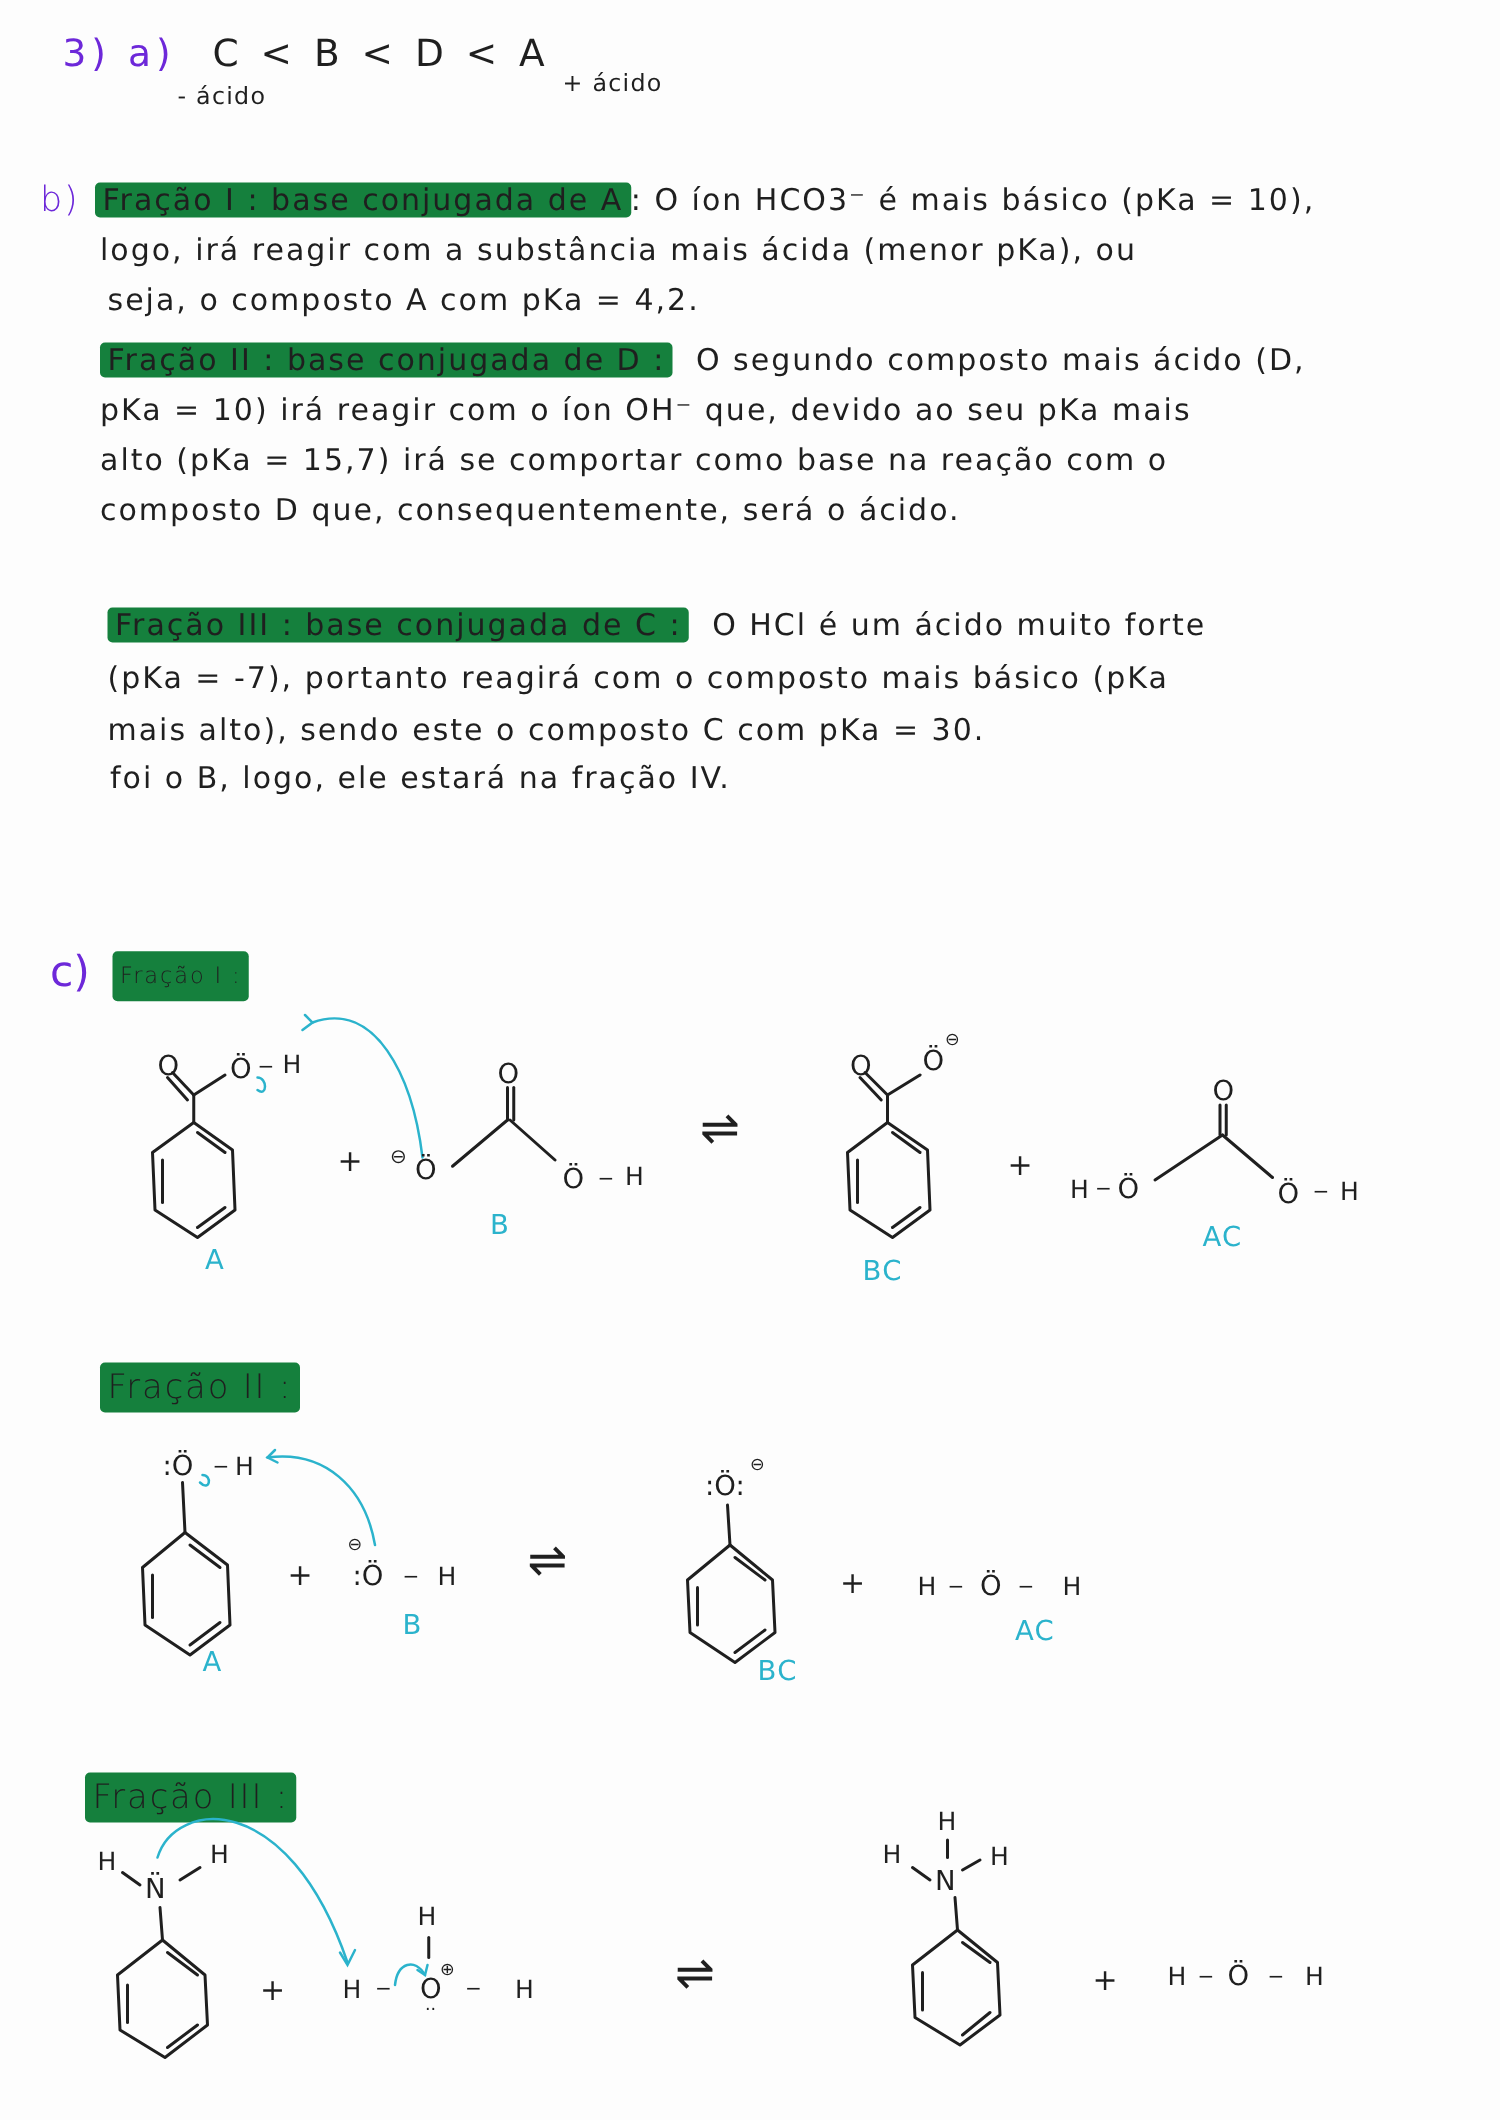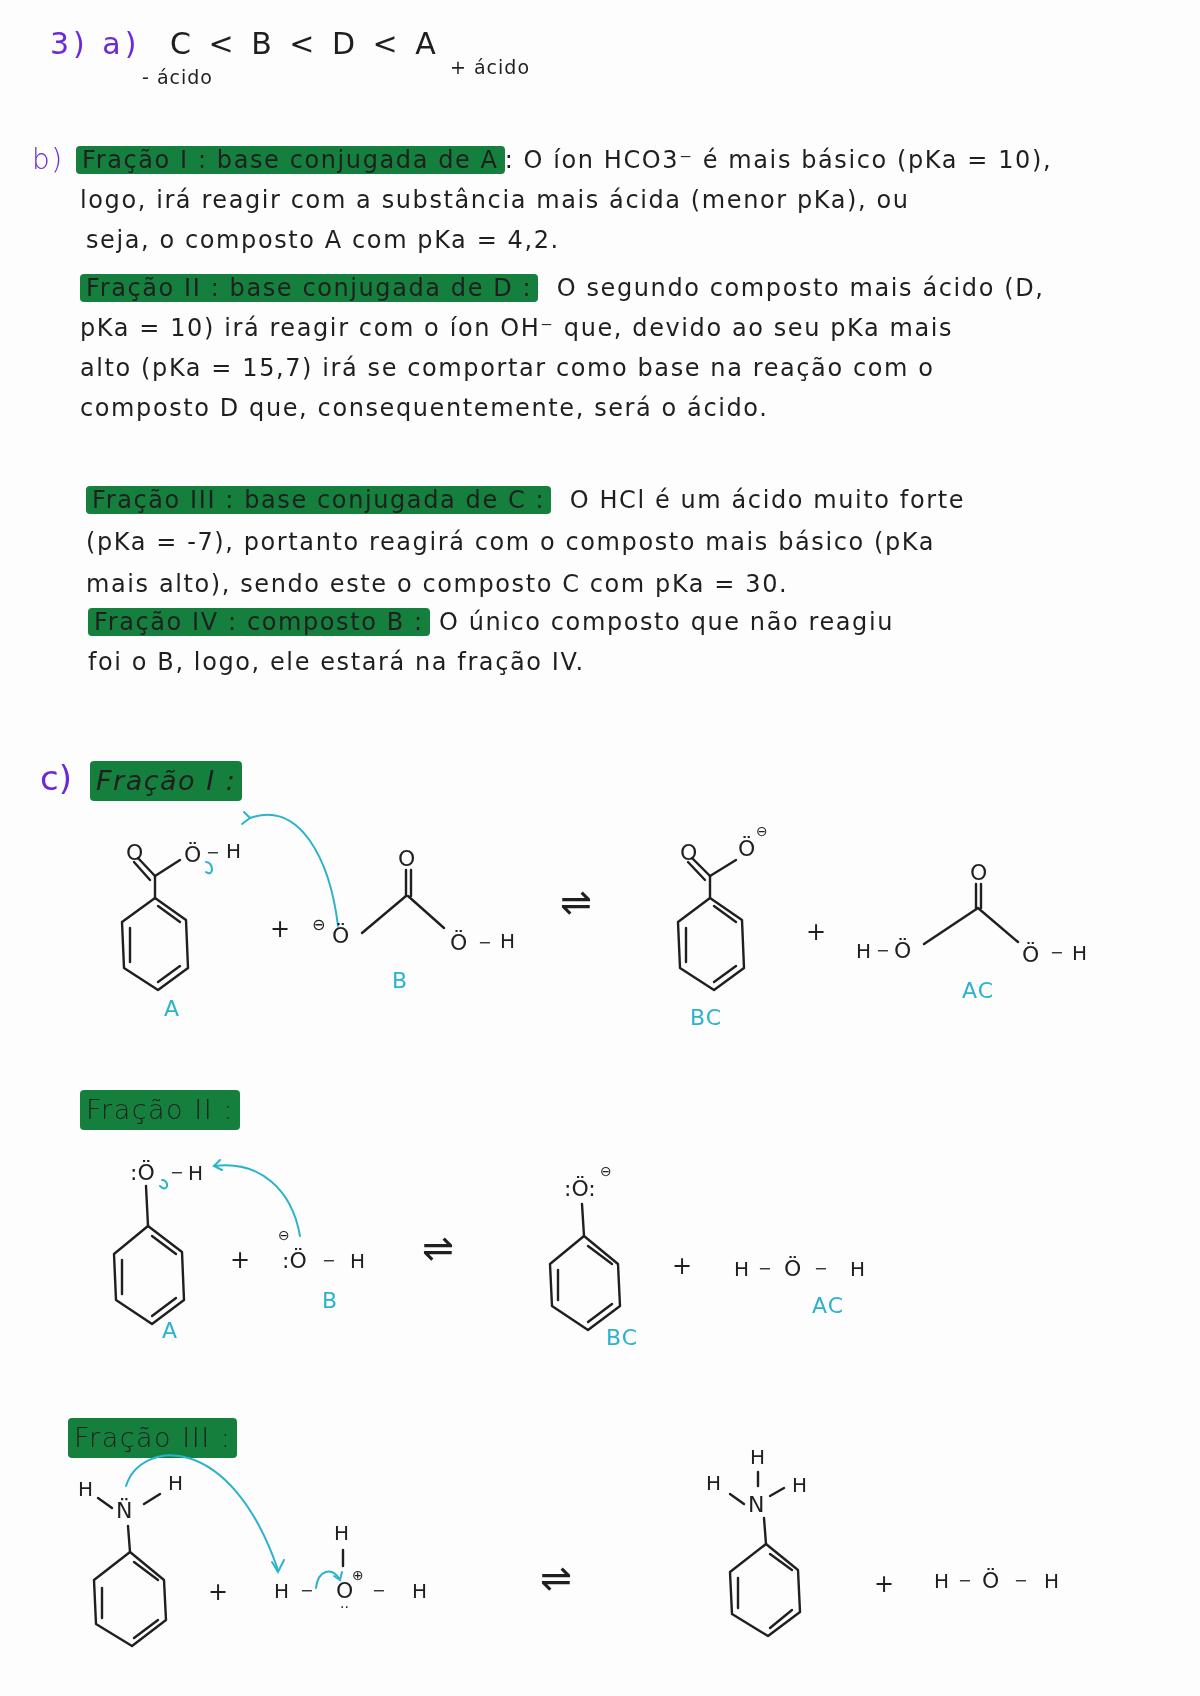--- a/index.html
+++ b/index.html
@@ -47,26 +47,25 @@
   <span class="line">composto D que, consequentemente, será o ácido.</span>
 </div>
 
 <div class="para" style="left:86px;top:444px;margin-top:36px;">
   <span class="line"><span class="hl">Fração III : base conjugada de C :</span> &nbsp;<span>O HCl é um ácido muito forte</span></span>
   <span class="line" style="margin-top:2px;">(pKa = -7), portanto reagirá com o composto mais básico (pKa</span>
   <span class="line" style="margin-top:2px;">mais alto), sendo este o composto C com pKa = 30.</span>
 </div>
 
 <div class="para" style="left:88px;top:602px;">
-  <span class="line"><span class="hl">Fração IV : composto B :</span> <span>O único composto que não reagiu</span></span>
   <span class="line">foi o B, logo, ele estará na fração IV.</span>
 </div>
 
 <div class="abs teal" style="left:40px;top:758px;font-size:34px;">c)</div>
-<div class="abs txt hl" style="left:90px;top:761px;font-size:27px;font-style:italic;">Fração I :</div>
+<div class="abs txt hl" style="left:90px;top:761px;font-size:18px;">Fração I :</div>
 <div class="abs txt hl" style="left:80px;top:1090px;font-size:27px;">Fração II :</div>
 <div class="abs txt hl" style="left:68px;top:1418px;font-size:27px;">Fração III :</div>
 
 <div class="abs lbl" style="left:164px;top:996px;">A</div>
 <div class="abs lbl" style="left:392px;top:968px;">B</div>
 <div class="abs lbl" style="left:690px;top:1005px;">BC</div>
 <div class="abs lbl" style="left:962px;top:978px;">AC</div>
 
 <div class="abs lbl" style="left:162px;top:1318px;">A</div>
 <div class="abs lbl" style="left:322px;top:1288px;">B</div>

